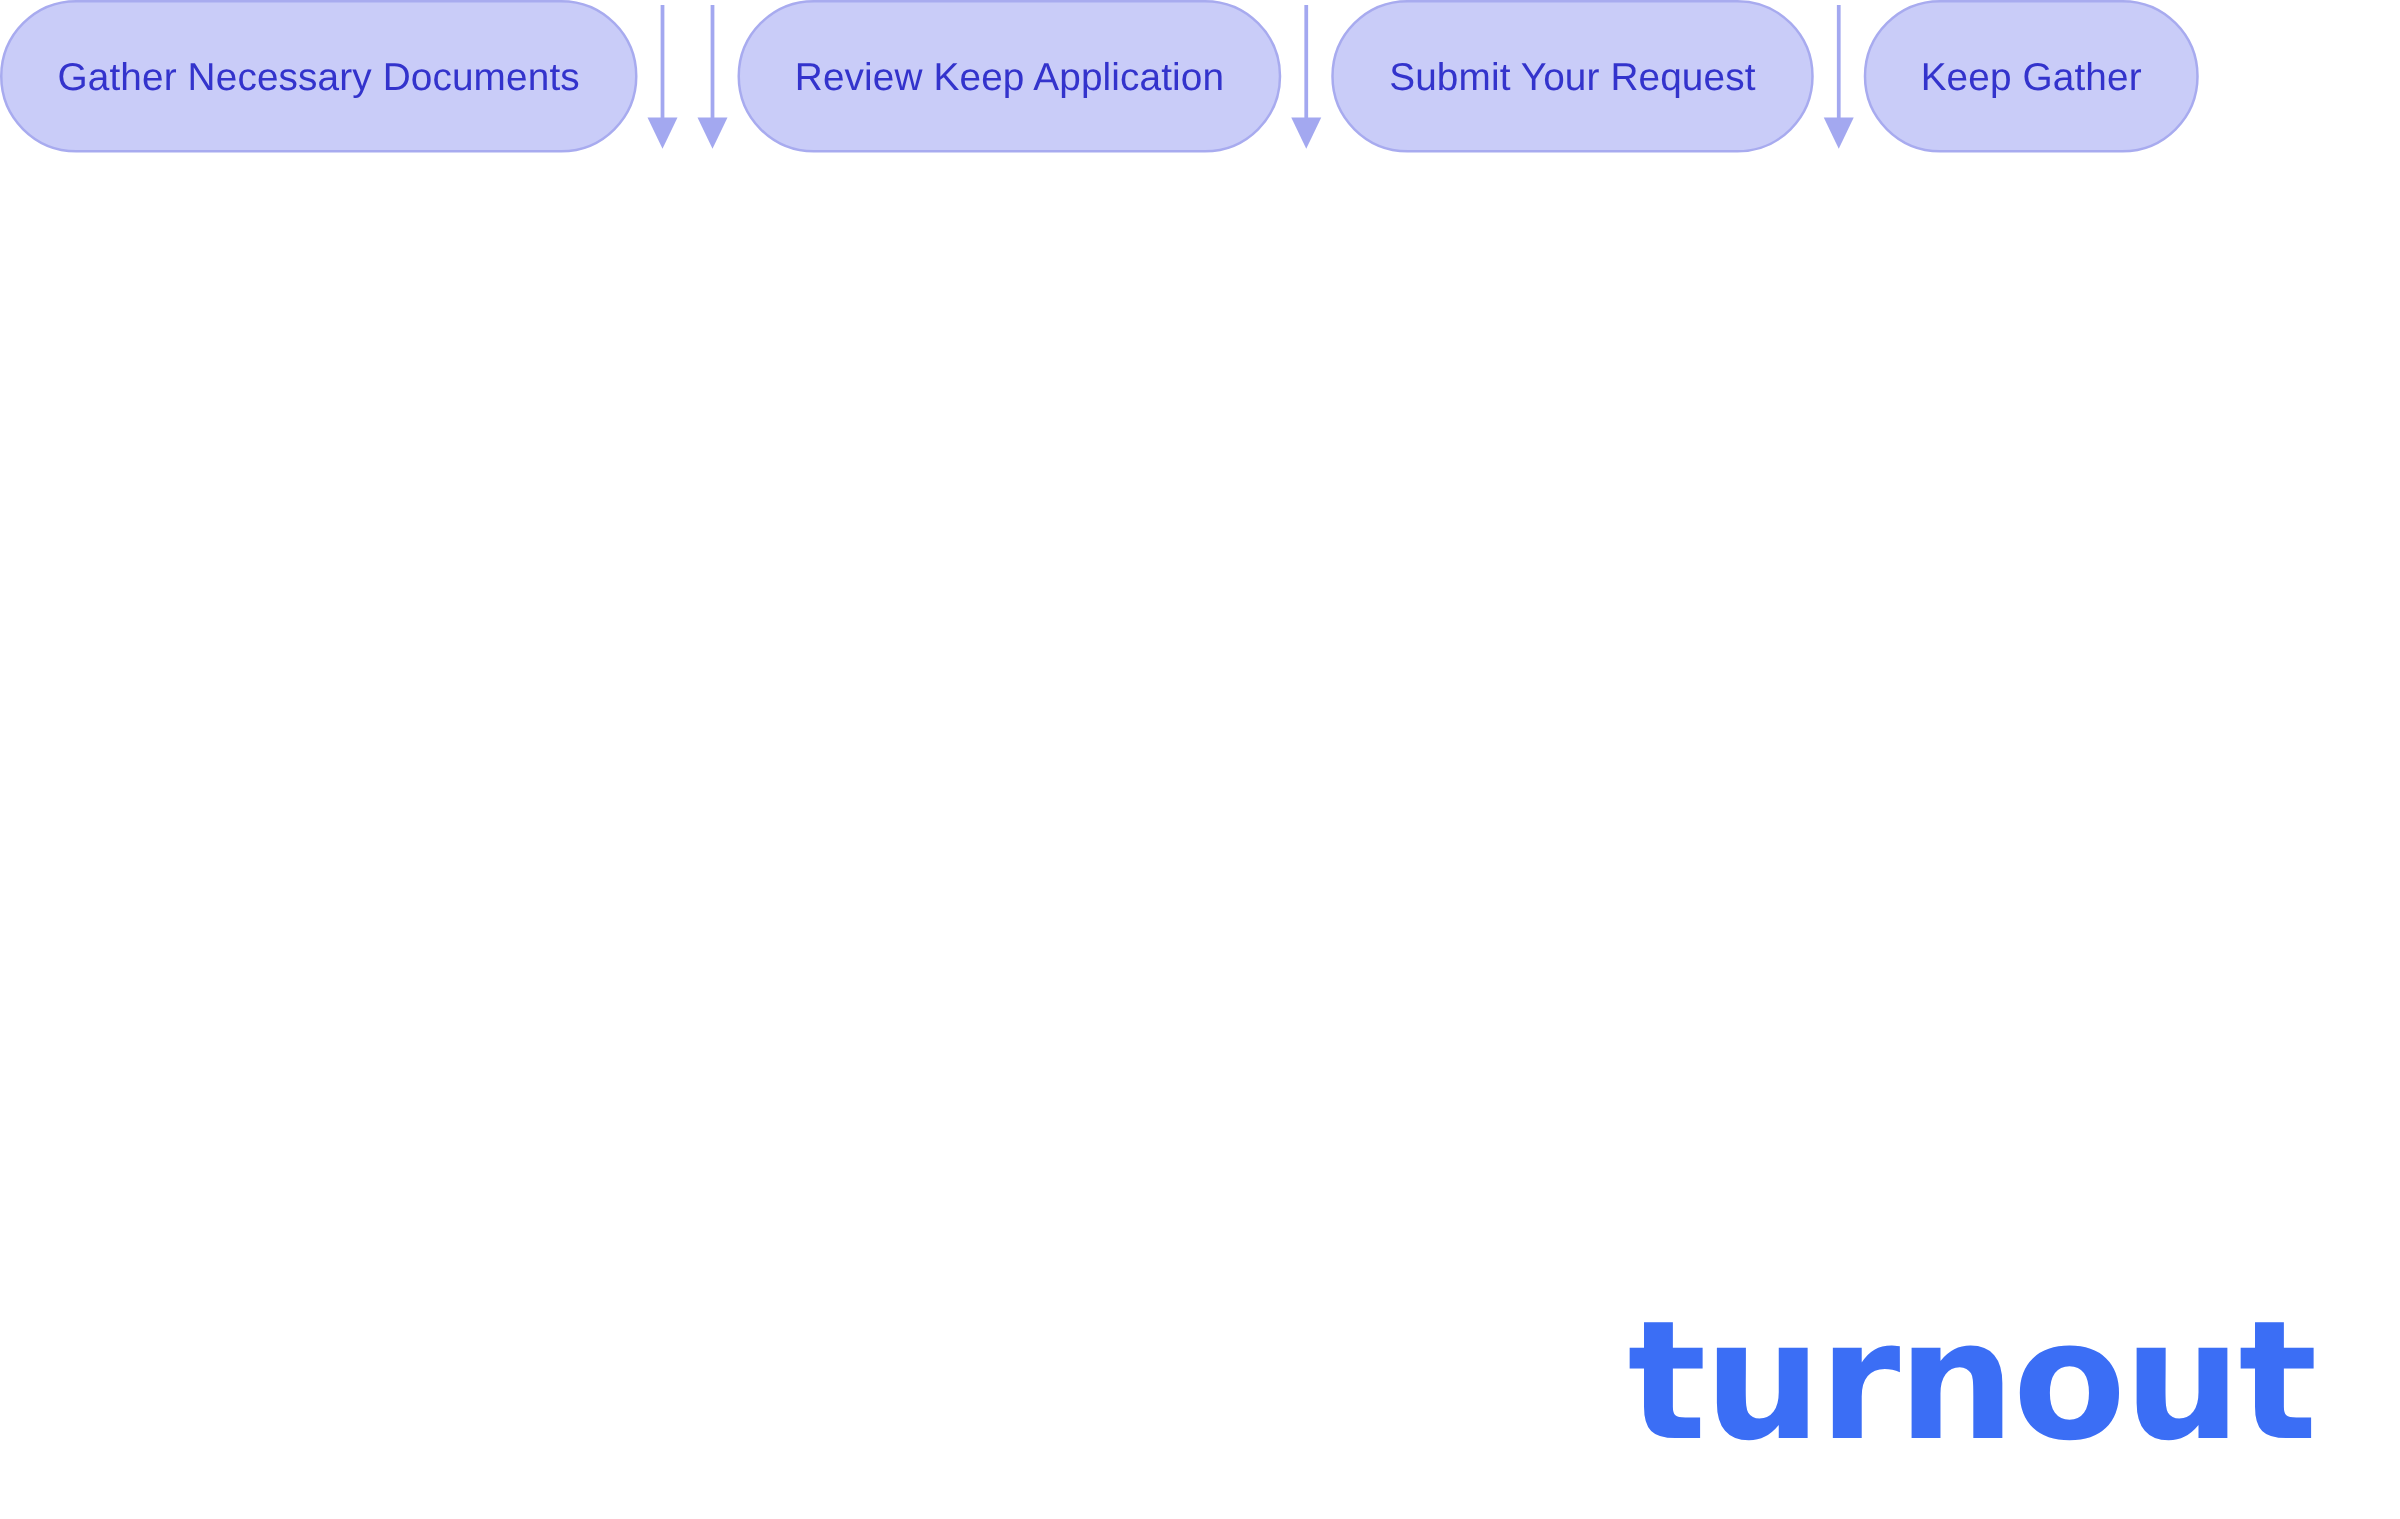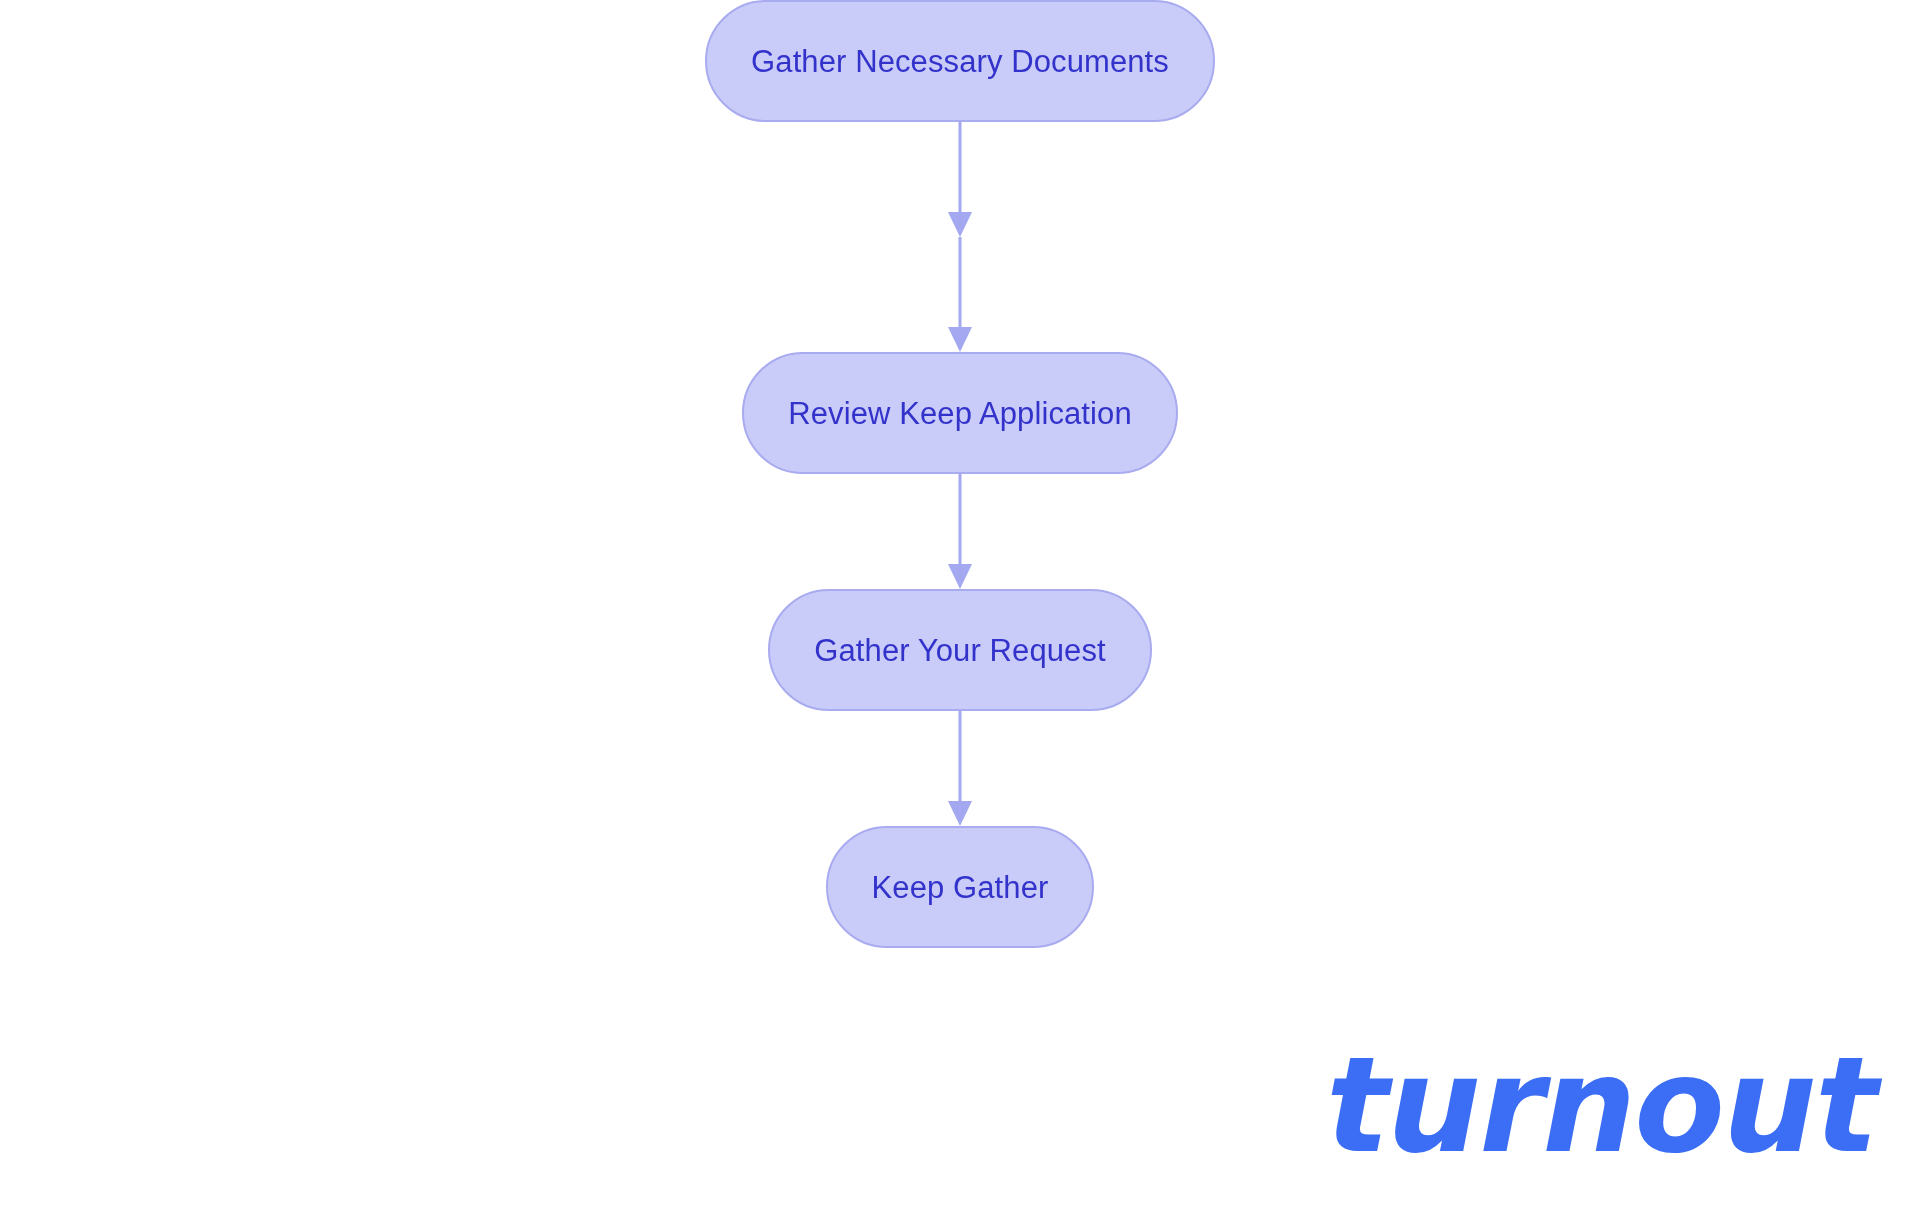--- a/index.html
+++ b/index.html
@@ -22,21 +22,21 @@
     width: 1920px;
     height: 1215px;
   }
 
   .flow-column {
     position: absolute;
     left: 0;
     top: 0;
     width: 1920px;
     display: flex;
-    flex-direction: column;
+    flex-direction: row;
     align-items: center;
   }
 
   .flow-node {
     box-sizing: border-box;
     background: #c9ccf8;
     border: 2px solid #a8abef;
     border-radius: 999px;
     color: #3333cc;
     display: flex;
@@ -74,29 +74,28 @@
     transform: translateX(-50%);
     width: 0;
     height: 0;
     border-left: 12px solid transparent;
     border-right: 12px solid transparent;
     border-top: 25px solid #a3a8f0;
   }
 
   #brand-logo {
     position: absolute;
-    right: 44px;
+    right: 68px;
     bottom: 44px;
     color: #3b6ef5;
     font-size: 132px;
     font-weight: 700;
     letter-spacing: -2px;
     line-height: 1;
     font-family: "DejaVu Sans", sans-serif;
-    font-style: italic;
   }
 </style>
 </head>
 <body>
 
 <div id="flow-canvas">
 
   <div class="flow-column">
 
     <div class="flow-node">
@@ -117,21 +116,21 @@
     <div class="flow-node">
       <span>Review Keep Application</span>
     </div>
 
     <div class="flow-connector">
       <div class="conn-line"></div>
       <div class="conn-head"></div>
     </div>
 
     <div class="flow-node">
-      <span>Gather Your Request</span>
+      <span>Submit Your Request</span>
     </div>
 
     <div class="flow-connector">
       <div class="conn-line"></div>
       <div class="conn-head"></div>
     </div>
 
     <div class="flow-node">
       <span>Keep Gather</span>
     </div>

